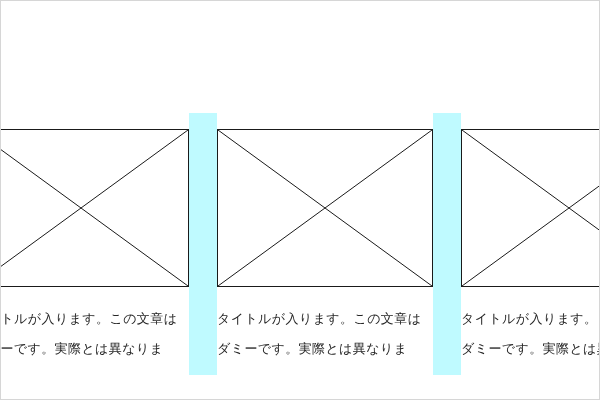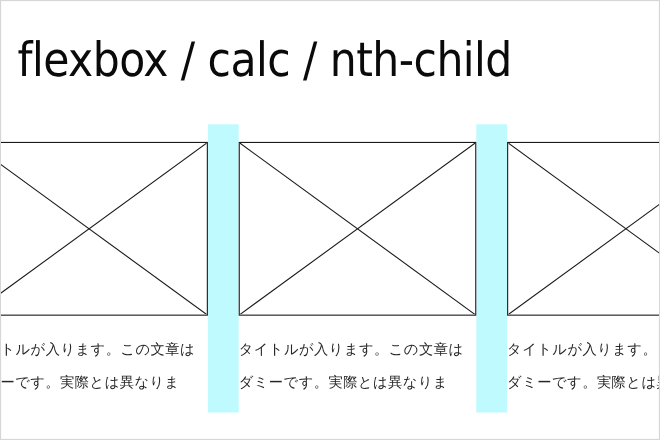--- a/index.html
+++ b/index.html
@@ -105,23 +105,20 @@
     word-break: break-all;
     overflow: hidden;
     max-height: 62px;
   }
 </style>
 </head>
 <body>
 
 <div class="page">
 
-  <div class="header">
-    <h1 class="page-title">flexbox / calc / nth-child</h1>
-  </div>
 
   <div class="cards-row">
 
     <div class="card">
       <div class="thumb">
         <svg width="214" height="156" viewBox="0 0 214 156">
           <line x1="0" y1="0" x2="214" y2="156" stroke="#1a1a1a" stroke-width="1"></line>
           <line x1="214" y1="0" x2="0" y2="156" stroke="#1a1a1a" stroke-width="1"></line>
         </svg>
       </div>

